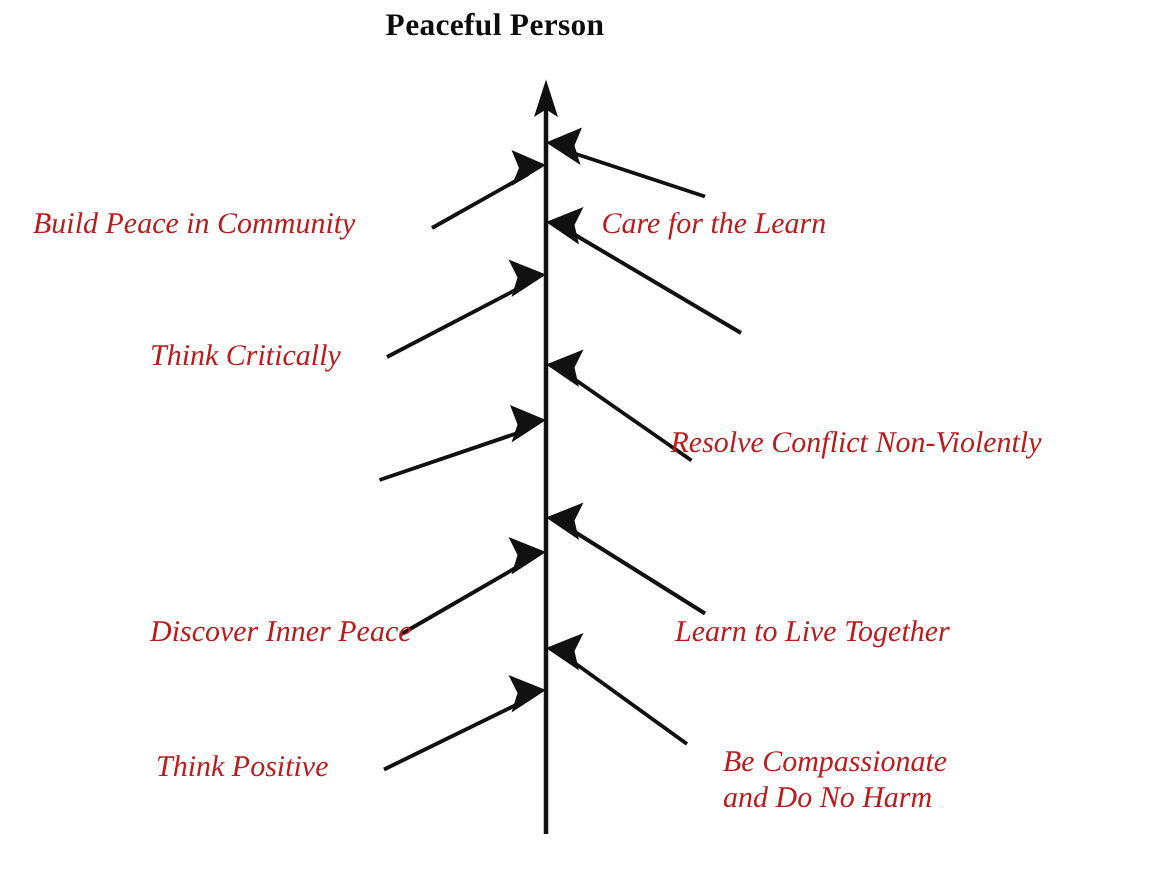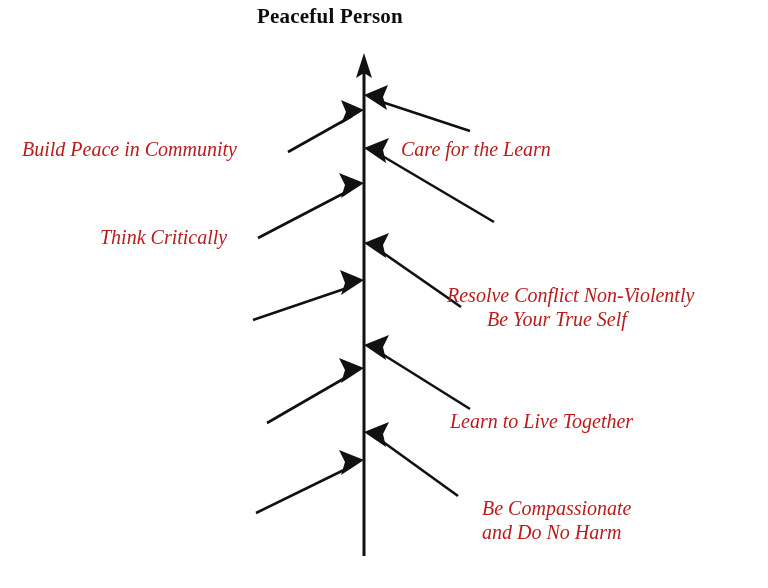--- a/index.html
+++ b/index.html
@@ -109,27 +109,28 @@
         <path d="M 389 422 L 364 432 L 386 447 L 383 434 Z" fill="#111111" stroke="none"></path>
       </g>
     </g>
   </svg>
 
   <div class="label" style="left:22px; top:138px;">Build Peace in Community</div>
 
   <div class="label" style="left:100px; top:226px;">Think Critically</div>
 
 
+  <div class="label" style="left:100px; top:410px;">Discover Inner Peace</div>
 
+  <div class="label" style="left:104px; top:500px;">Think Positive</div>
 
   <div class="label" style="left:401px; top:138px;">Care for the Learn</div>
 
   <div class="label" style="left:447px; top:236px;margin-top:48px;">Resolve Conflict Non-Violently</div>
 
-  <div class="label" style="left:487px; top:308px;">Be Your True Self</div>
 
   <div class="label" style="left:405px; top:410px;margin-left:45px;">Learn to Live Together</div>
 
   <div class="label" style="left:482px; top:497px;">
     <span>Be Compassionate</span><br>
     <span>and Do No Harm</span>
   </div>
 
 </div>
 

